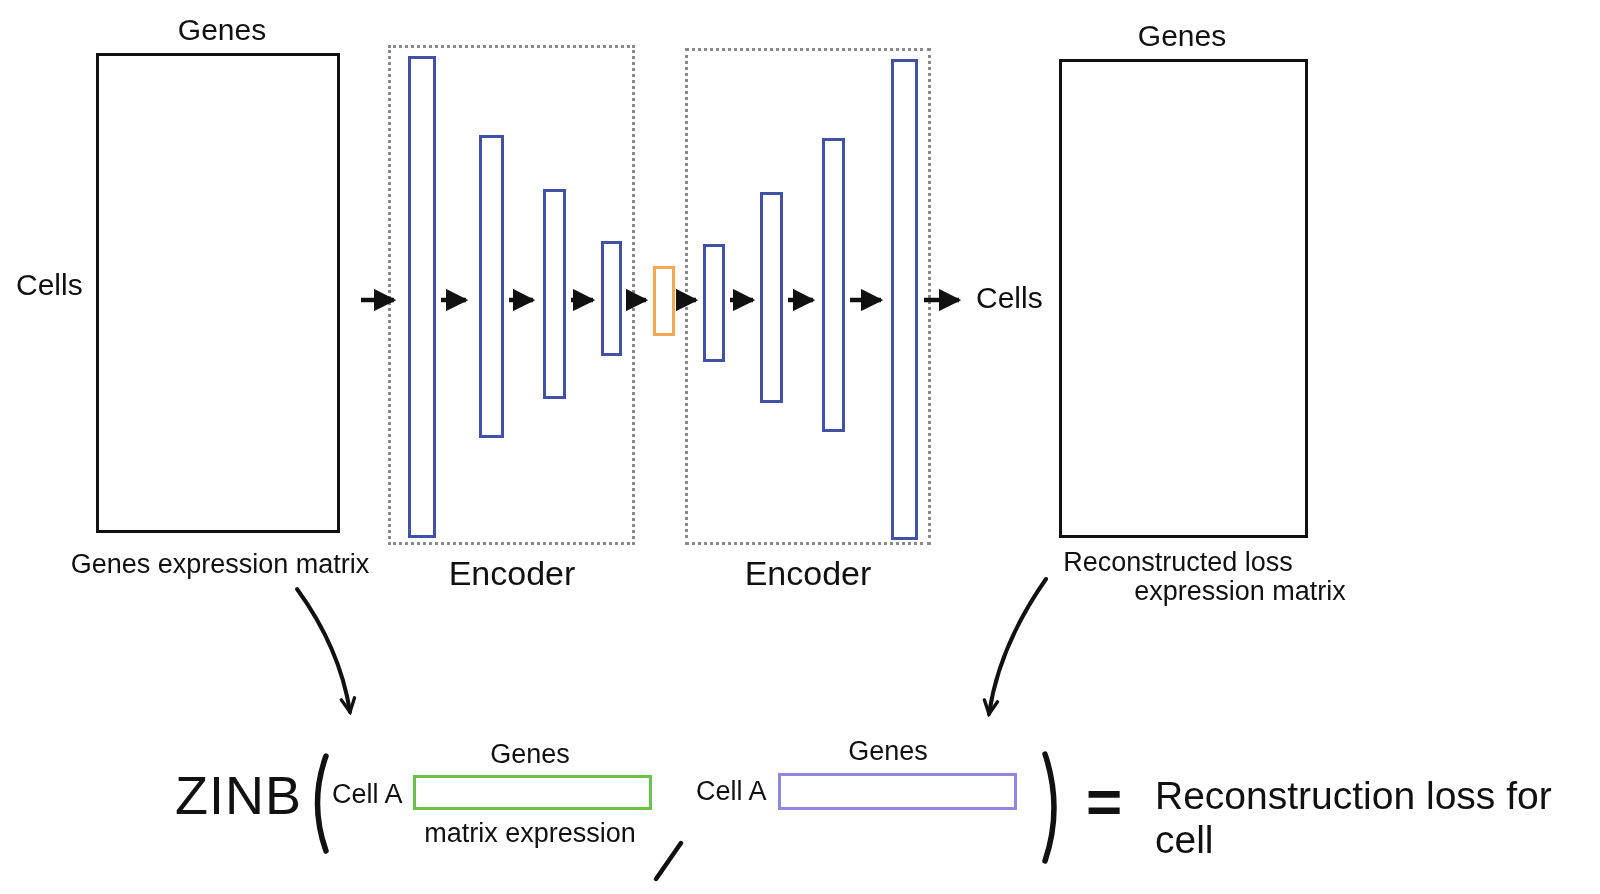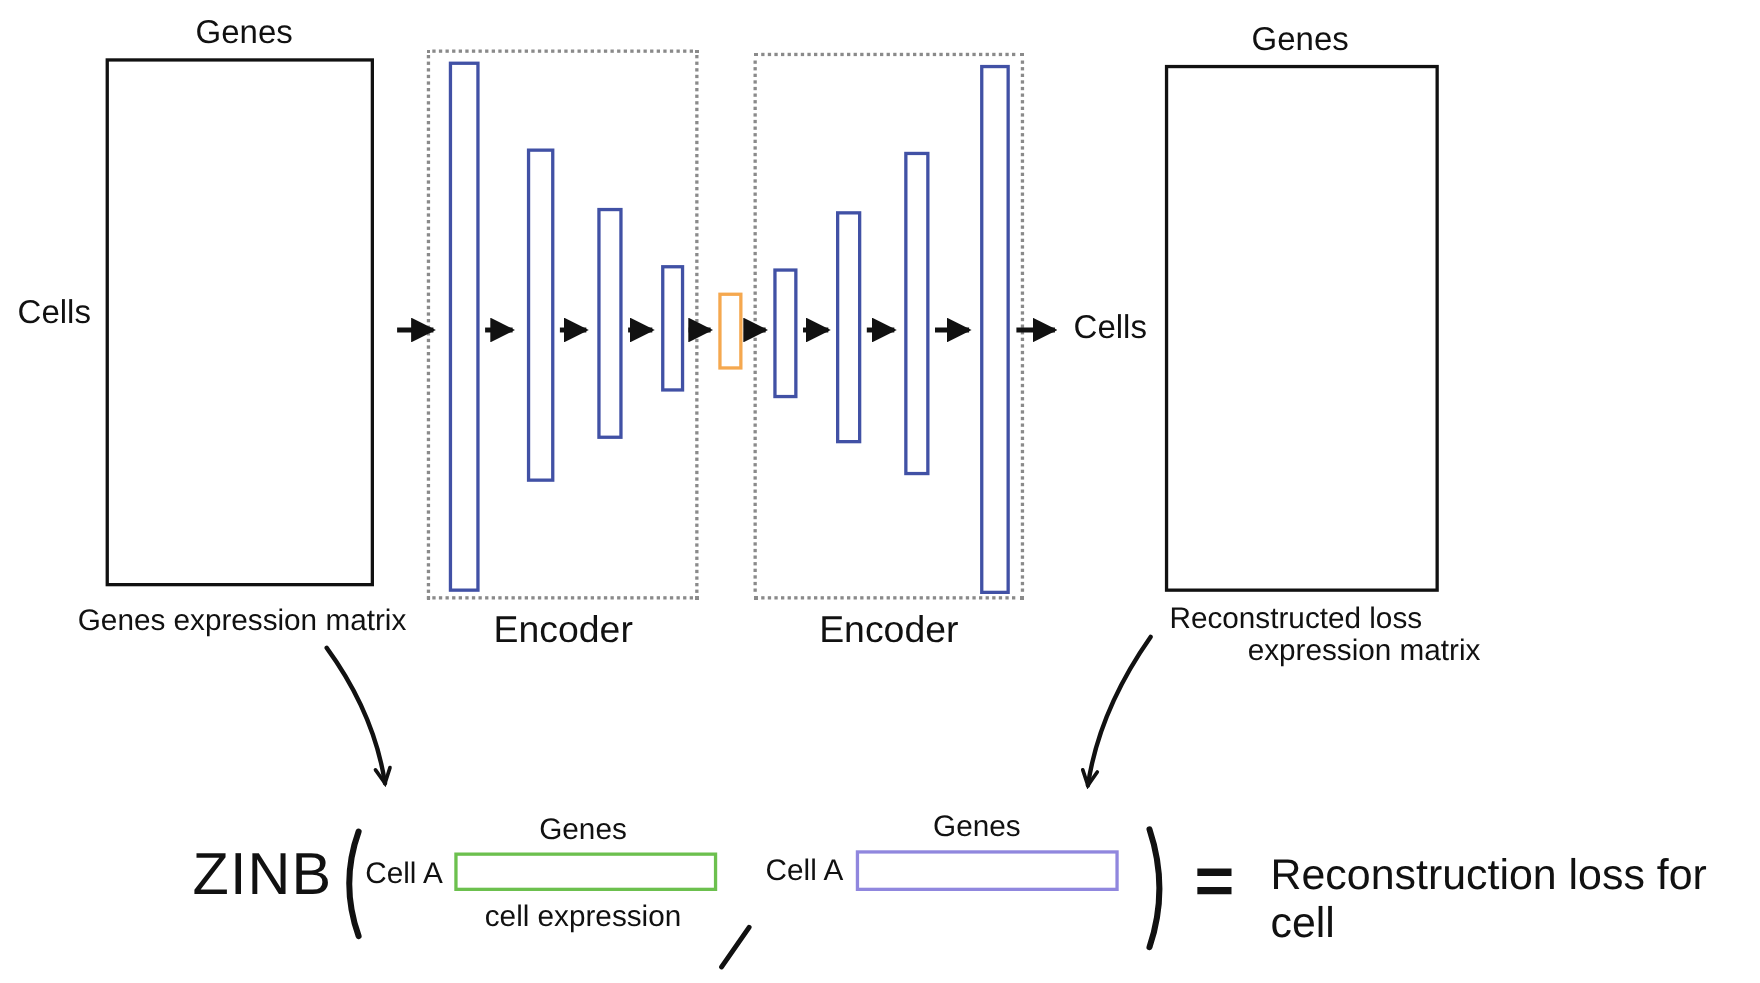--- a/index.html
+++ b/index.html
@@ -89,21 +89,21 @@
   <div class="lbl-30 abs ctr genes-right">Genes</div>
   <div class="lbl-30 abs cells-right">Cells</div>
   <div class="matrix right-matrix"></div>
   <div class="lbl-27 abs ctr caption-right-1">Reconstructed loss</div>
   <div class="lbl-27 abs ctr caption-right-2">expression matrix</div>
 
   <div class="abs zinb">ZINB</div>
   <div class="lbl-27 abs cell-a-left">Cell A</div>
   <div class="lbl-27 abs ctr genes-small-left">Genes</div>
   <div class="green-rect"></div>
-  <div class="lbl-27 abs ctr input-caption">cell expression</div>
+  <div class="lbl-27 abs ctr input-caption">matrix expression</div>
 
   <div class="lbl-27 abs cell-a-right">Cell A</div>
   <div class="lbl-27 abs ctr genes-small-right">Genes</div>
   <div class="purple-rect"></div>
 
   <div class="abs equals">=</div>
   <div class="abs loss-label">Reconstruction loss for cell</div>
 
   <svg class="overlay" width="1600" height="894" viewBox="0 0 1600 894">
     <defs>

